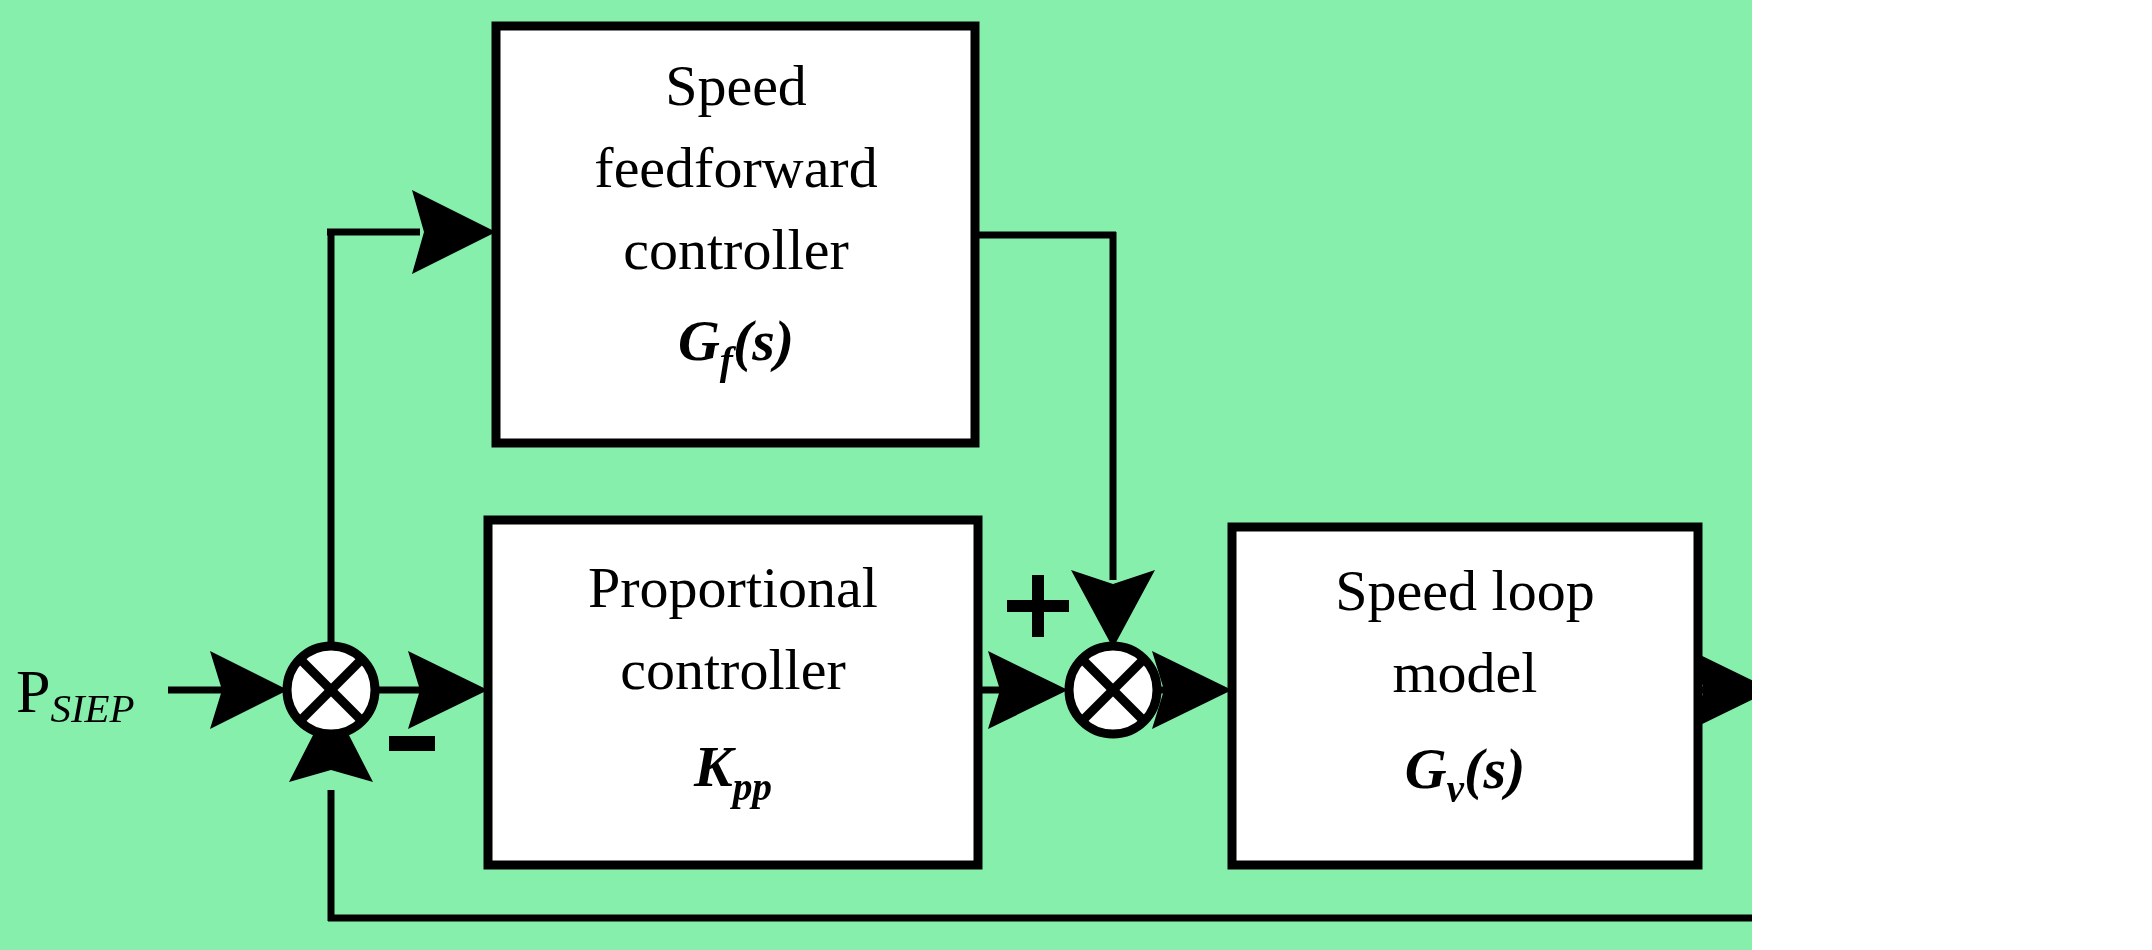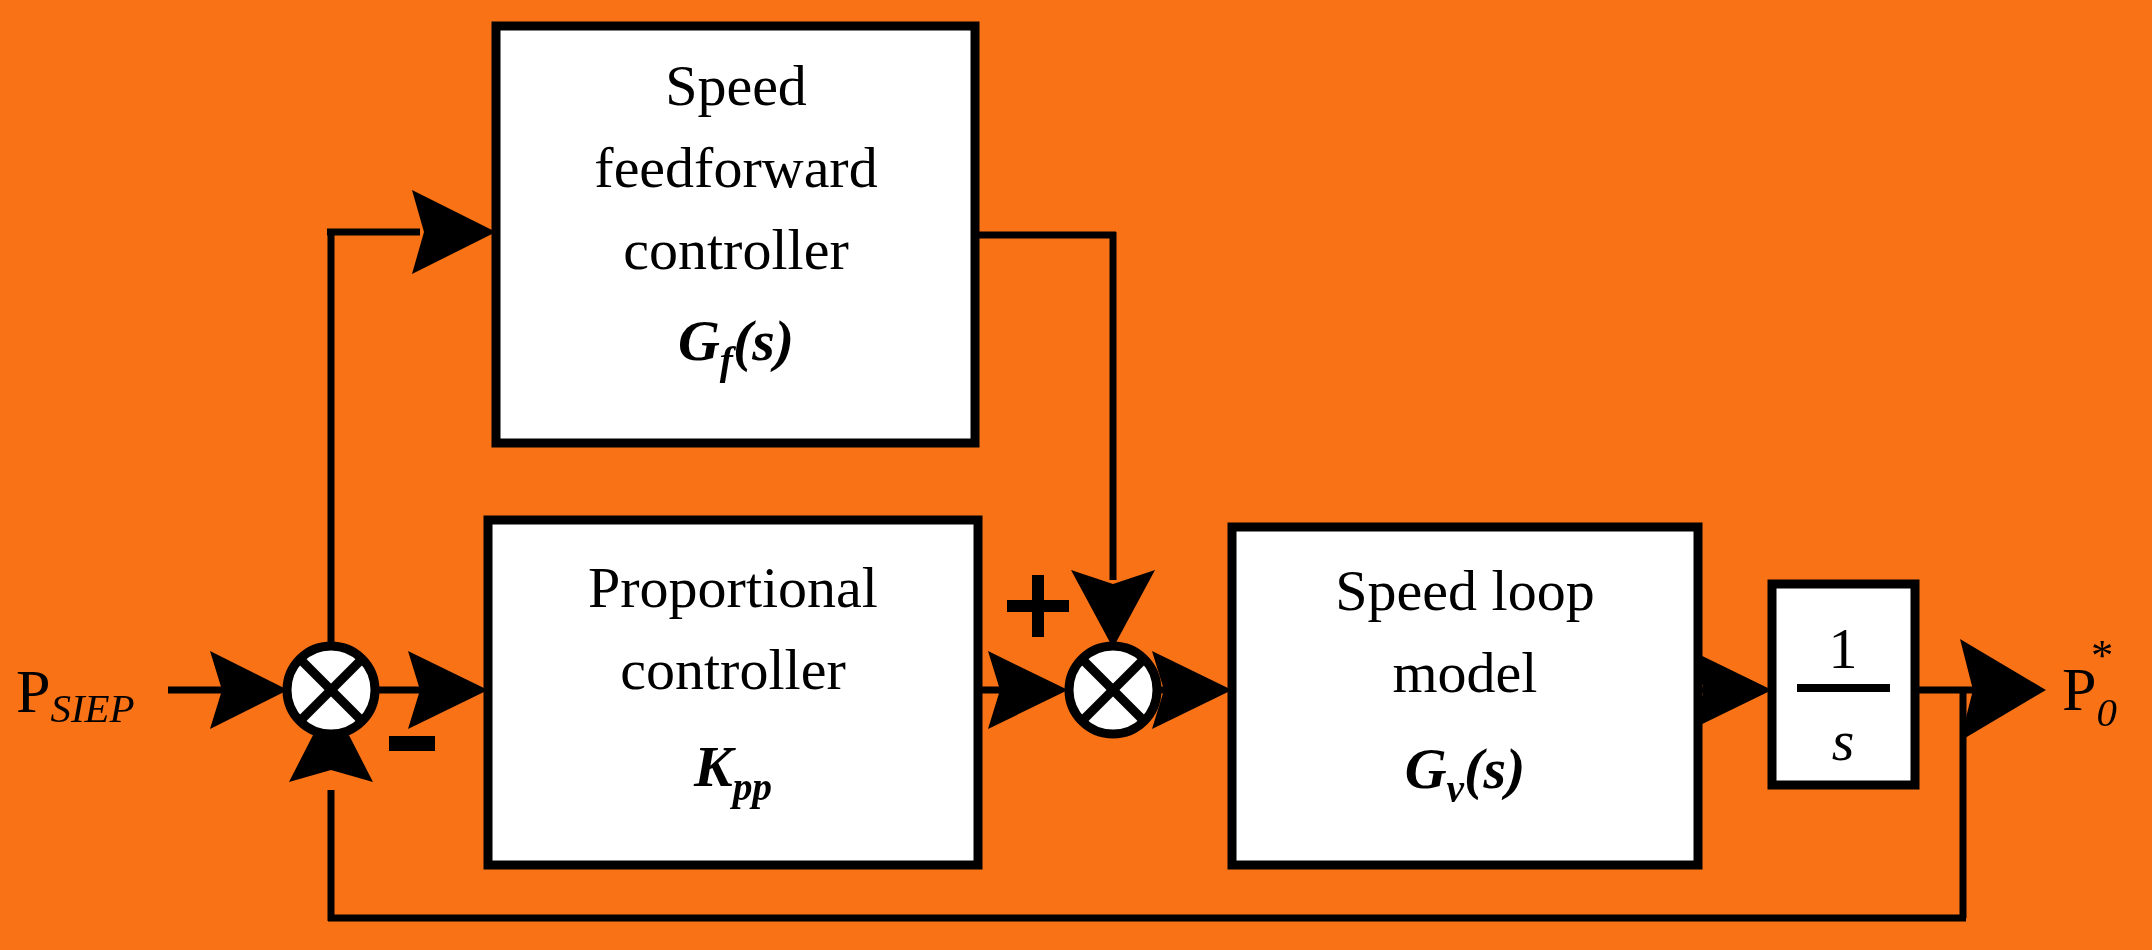--- a/index.html
+++ b/index.html
@@ -2,23 +2,23 @@
 <html><head>
 <meta charset="utf-8">
 <style>
   html, body {
     margin: 0;
     padding: 0;
     background: #ffffff;
   }
   #diagram-root {
     position: relative;
-    width: 2152px;
+    width: 1752px;
     height: 950px;
-    background: #f97316;
+    background: #86efac;
     font-family: "Liberation Serif", "DejaVu Serif", serif;
     overflow: hidden;
   }
   svg.canvas {
     position: absolute;
     top: 0;
     left: 0;
     width: 2152px;
     height: 950px;
   }

